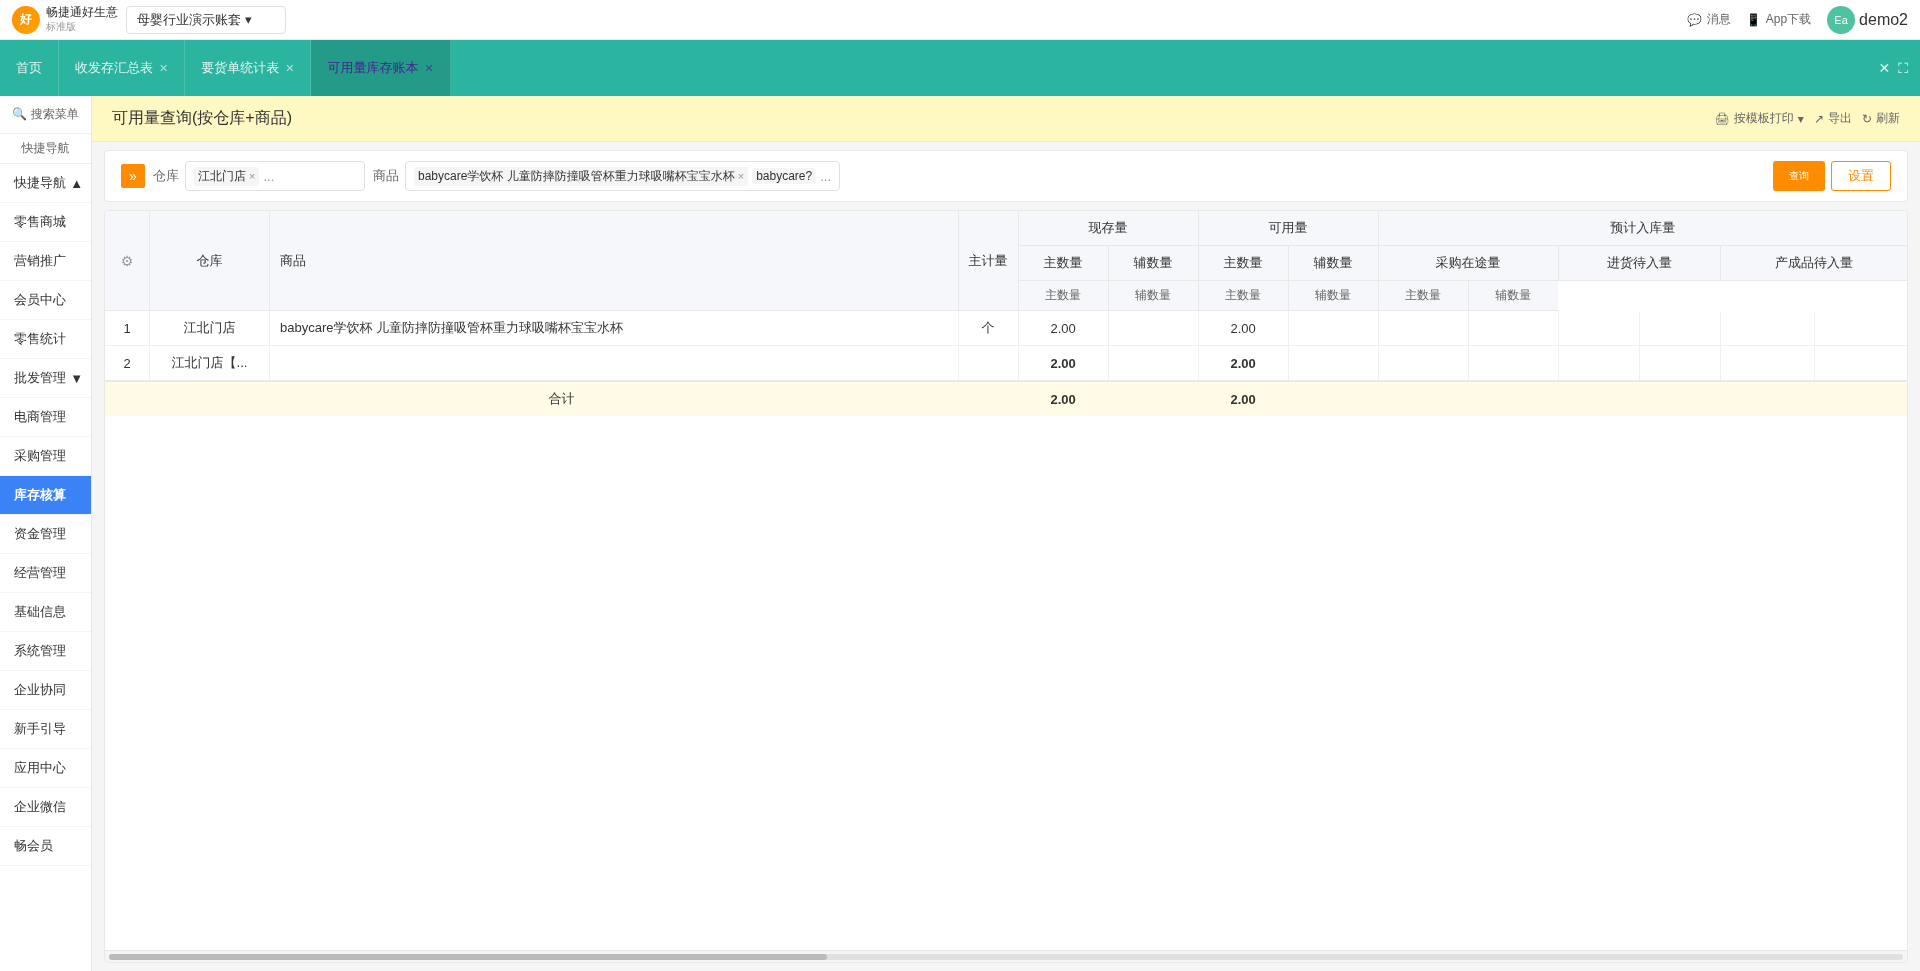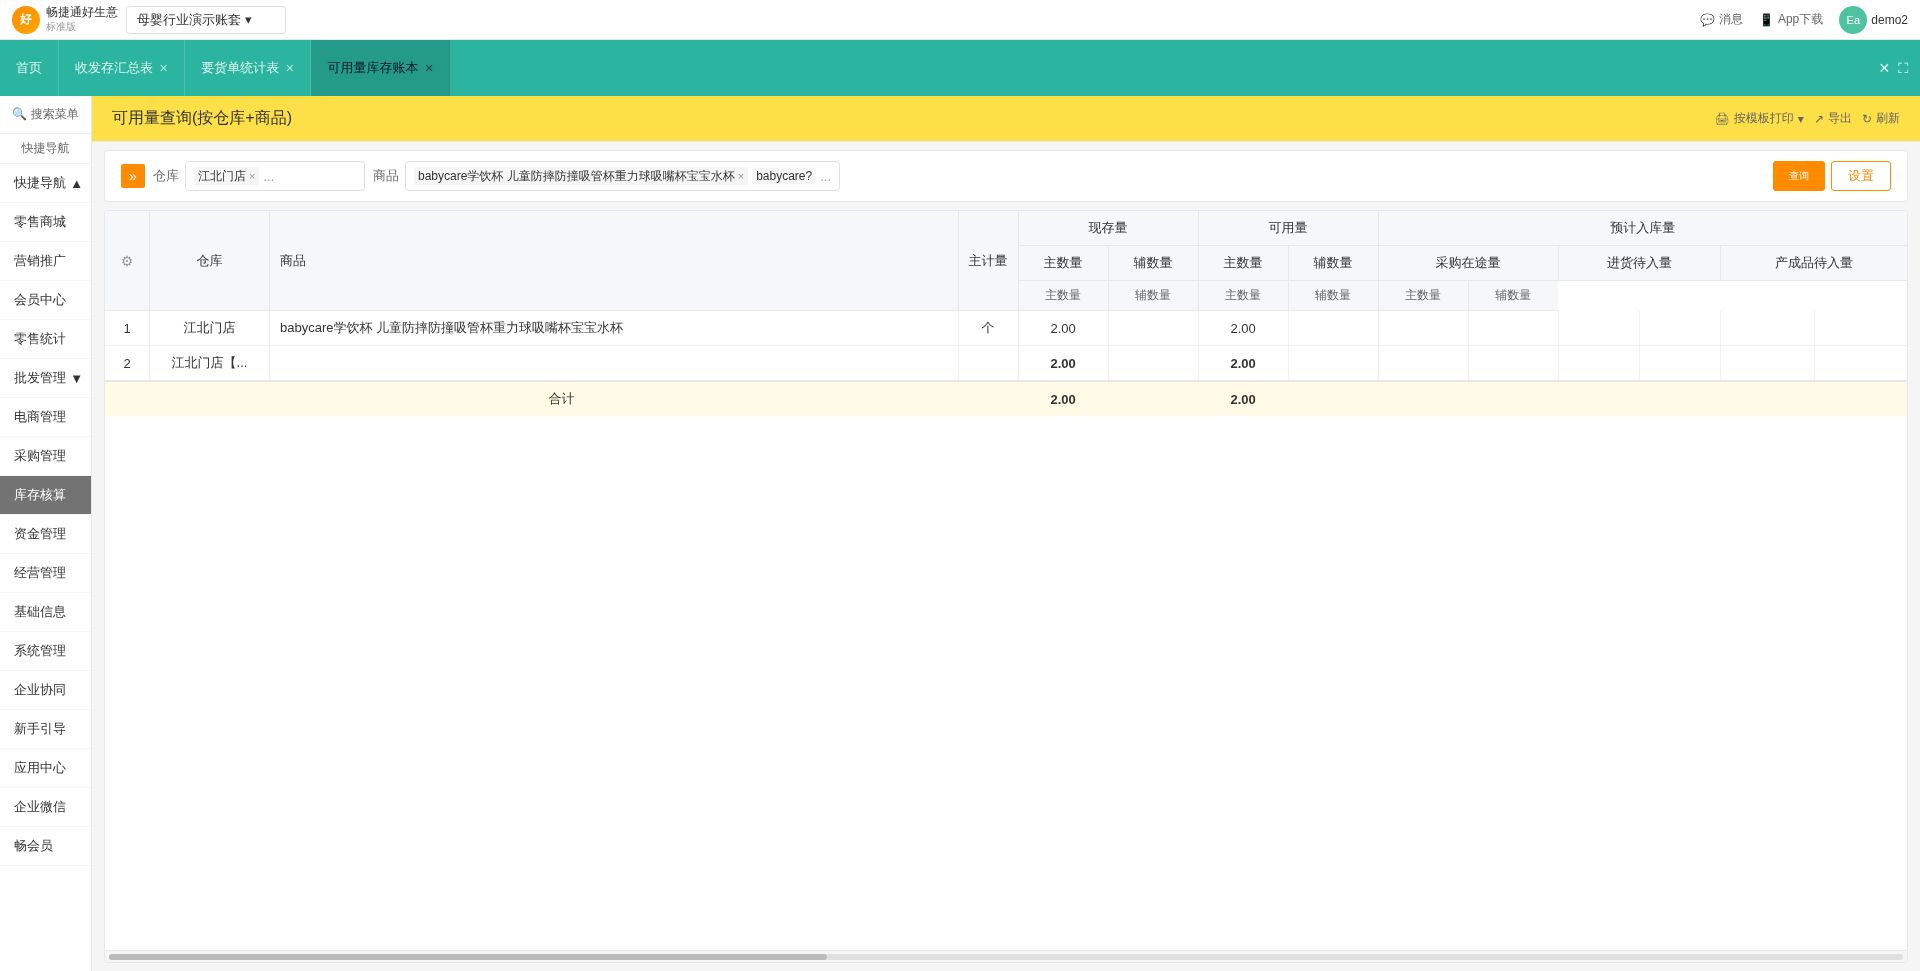--- a/index.html
+++ b/index.html
@@ -77,21 +77,21 @@
       height: 28px;
       background: #4fc3a1;
       border-radius: 50%;
       display: flex;
       align-items: center;
       justify-content: center;
       color: white;
       font-size: 11px;
     }
     .username {
-      font-size: 12px;
+      font-size: 16px;
       color: #333;
     }
 
     
     .nav-tabs {
       height: 56px;
       background: #2bb5a0;
       display: flex;
       align-items: stretch;
       flex-shrink: 0;
@@ -102,21 +102,21 @@
       padding: 0 16px;
       color: rgba(255,255,255,0.85);
       font-size: 13px;
       cursor: pointer;
       gap: 6px;
       white-space: nowrap;
       border-right: 1px solid rgba(255,255,255,0.15);
     }
     .nav-tab.active {
       background: rgba(0,0,0,0.15);
-      color: #0f172a;
+      color: #4c1d95;
     }
     .nav-tab .close-icon {
       font-size: 11px;
       opacity: 0.7;
     }
     .nav-tabs-spacer { flex: 1; }
     .nav-tabs-controls {
       display: flex;
       align-items: center;
       padding: 0 12px;
@@ -168,39 +168,40 @@
       cursor: pointer;
       text-align: center;
       border-bottom: 1px solid #f5f5f5;
       display: flex;
       align-items: center;
       justify-content: space-between;
       padding-left: 14px;
       padding-right: 8px;
     }
     .sidebar-item.active {
-      background: #737373;
+      background: #3b82f6;
       color: #fff;
+      font-weight: bold;
     }
     .sidebar-item.has-arrow {
       position: relative;
     }
 
     
     .content-area {
       flex: 1;
       display: flex;
       flex-direction: column;
       overflow: hidden;
       background: #f5f5f5;
     }
 
     
     .page-header {
-      background: #fde047;
+      background: #fef9c3;
       padding: 12px 20px 0;
       display: flex;
       align-items: center;
       justify-content: space-between;
       border-bottom: 1px solid #e8e8e8;
       flex-shrink: 0;
     }
     .page-title {
       font-size: 16px;
       font-weight: 500;

